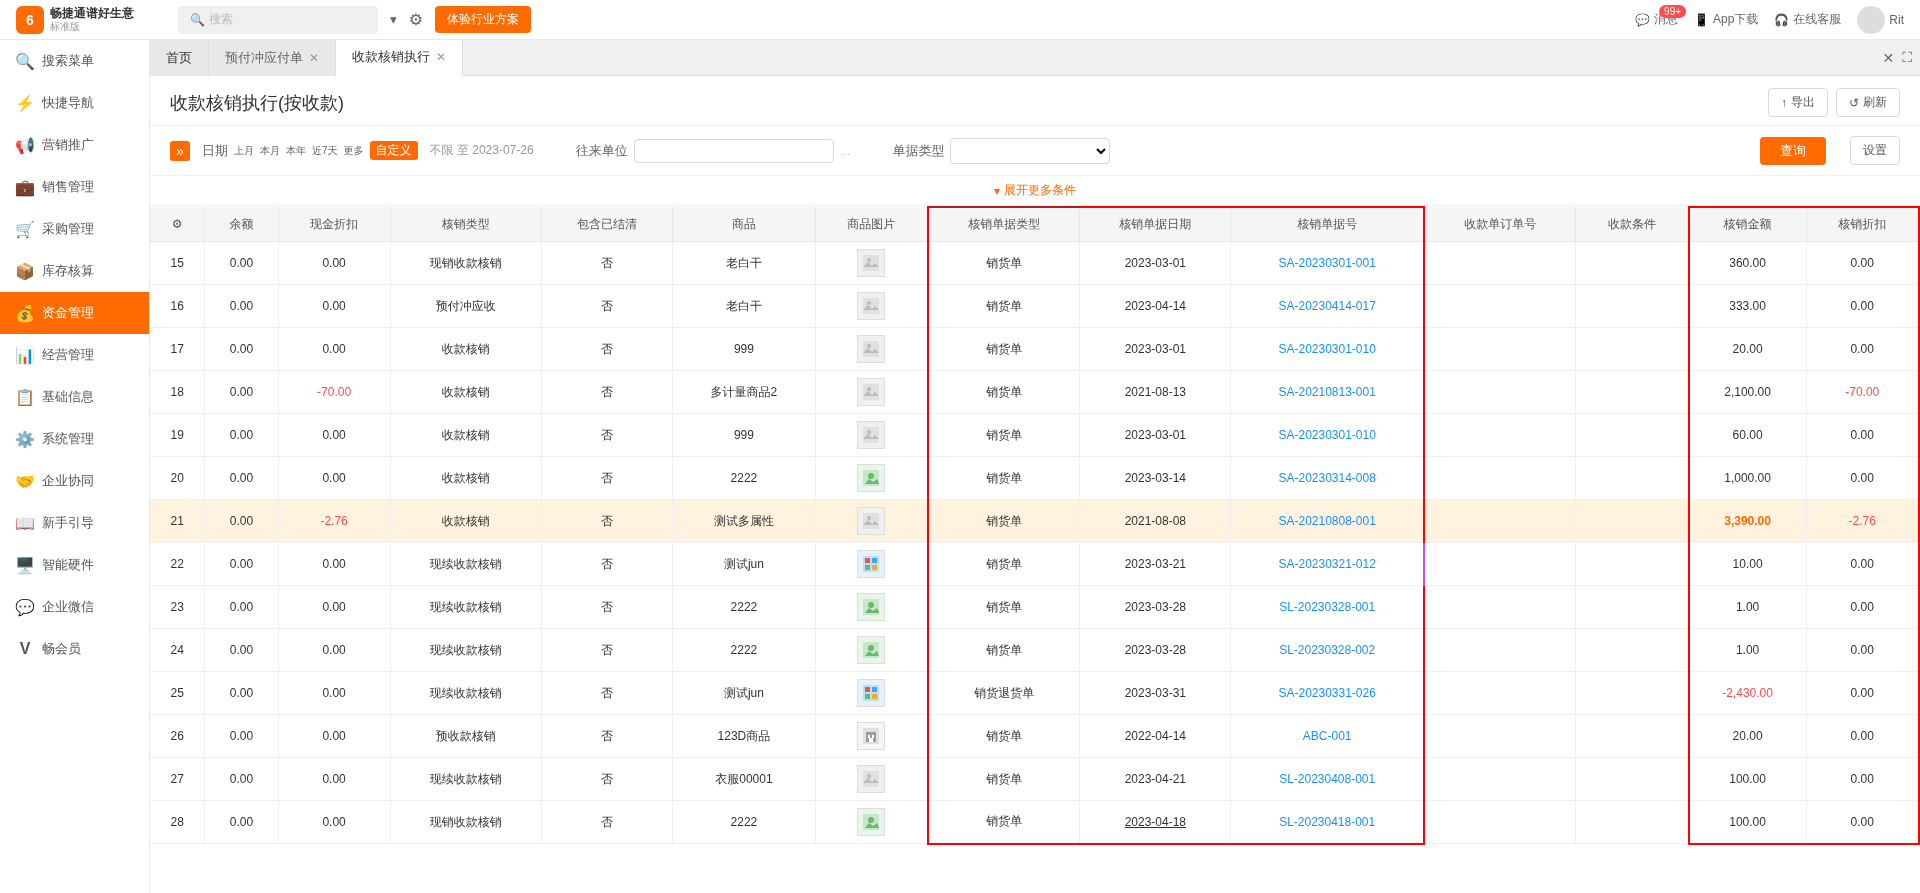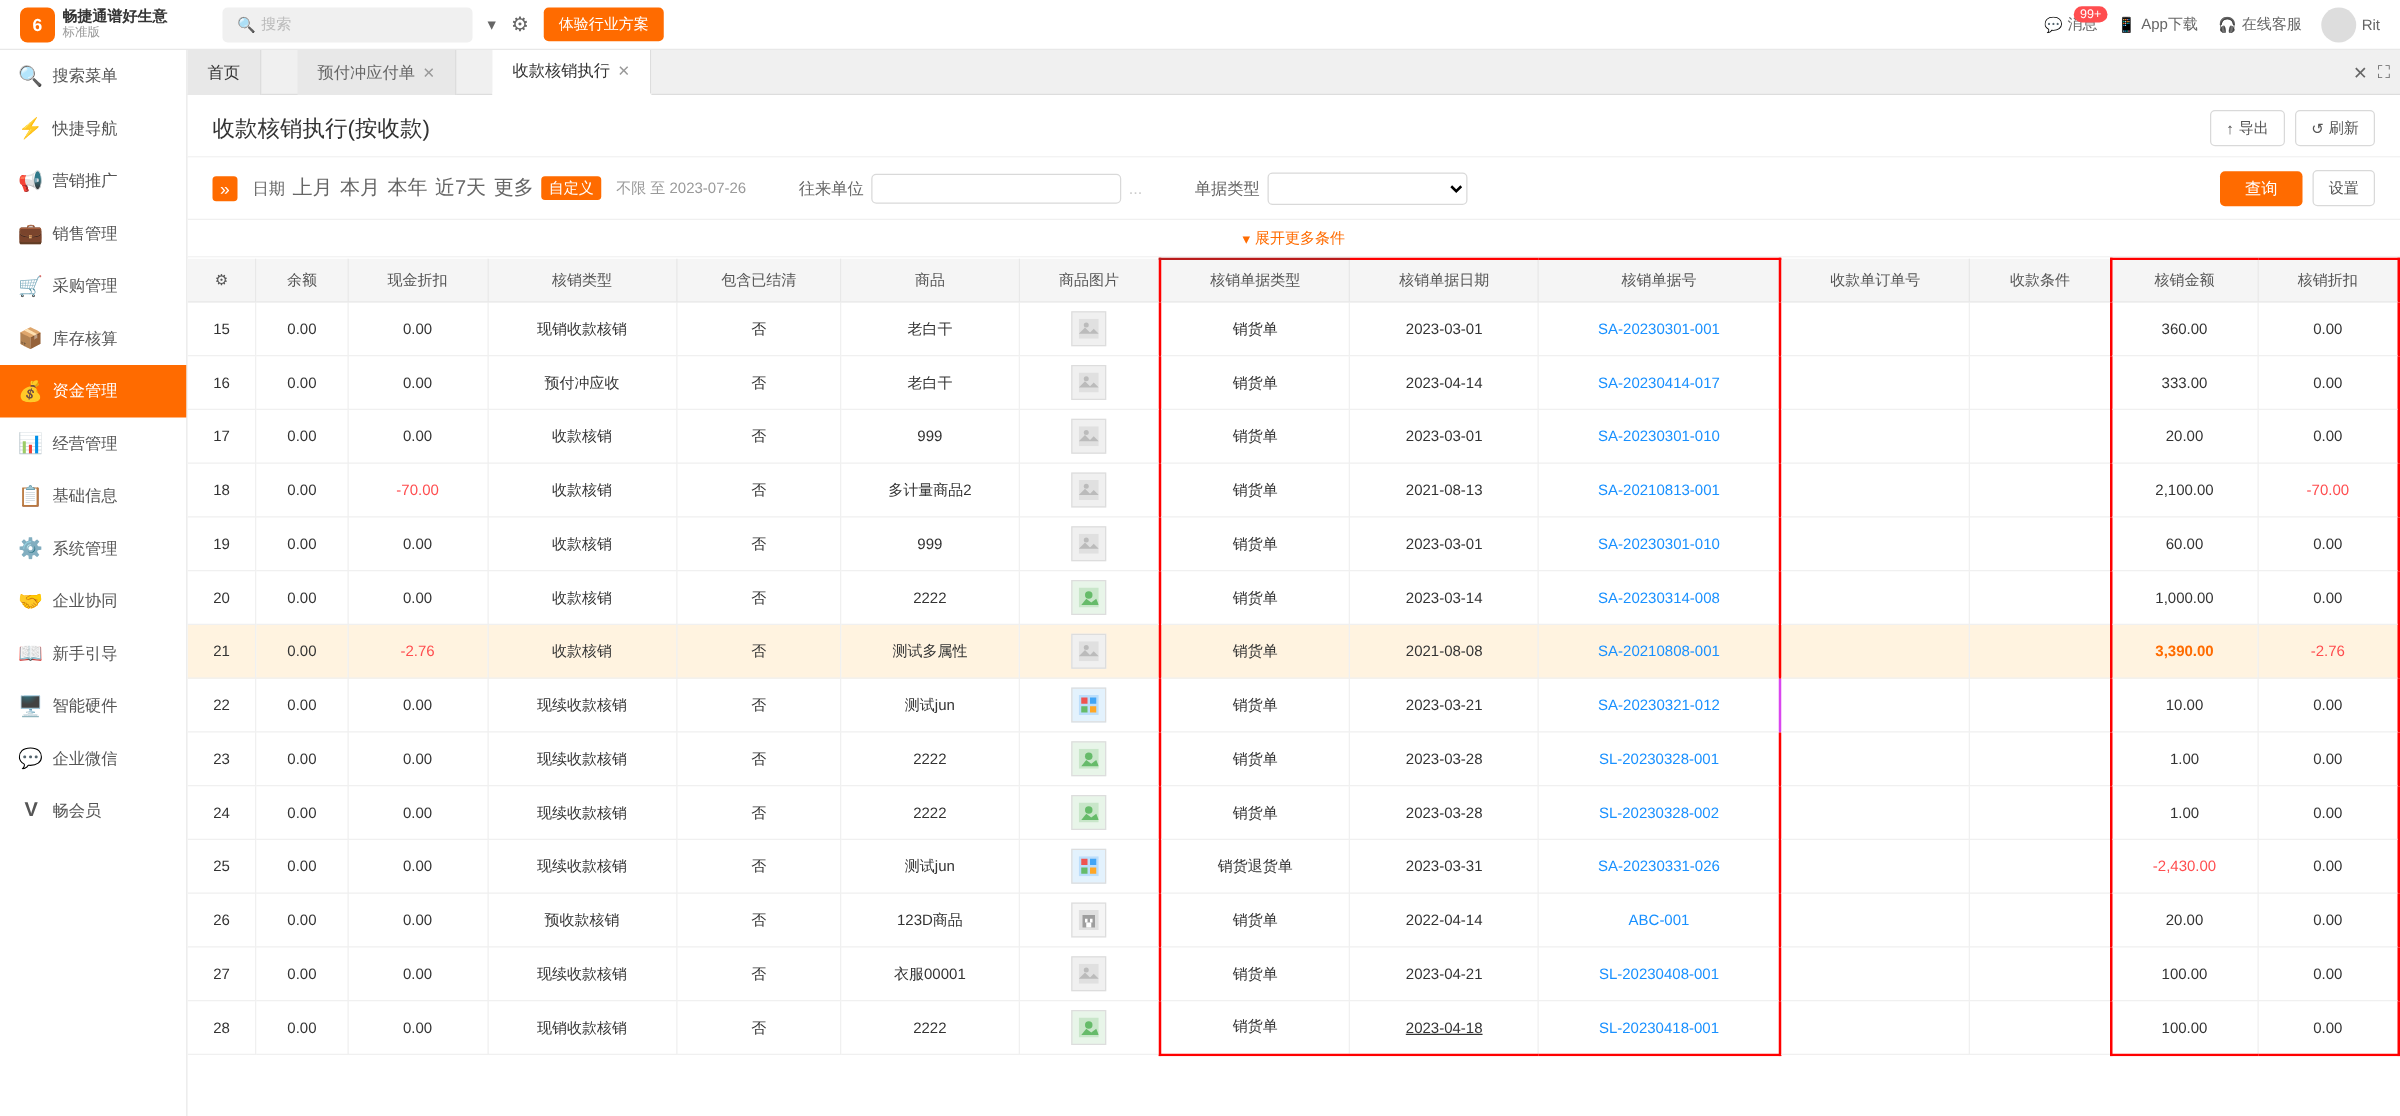--- a/index.html
+++ b/index.html
@@ -24,40 +24,40 @@
     
     .sidebar { width: 150px; background: #fff; border-right: 1px solid #e8e8e8; display: flex; flex-direction: column; }
     .sidebar-item { display: flex; align-items: center; gap: 8px; padding: 12px 16px; cursor: pointer; color: #555; font-size: 13px; }
     .sidebar-item.active { background: #ff6b00; color: white; border-radius: 0; }
     .sidebar-item .s-icon { width: 18px; height: 18px; display: flex; align-items: center; justify-content: center; font-size: 16px; }
 
     
     .main-content { flex: 1; display: flex; flex-direction: column; overflow: hidden; }
 
     
-    .tab-bar { background: #f0f0f0; display: flex; align-items: center; height: 36px; border-bottom: 1px solid #ddd; gap: 29px; }
+    .tab-bar { background: #f0f0f0; display: flex; align-items: center; height: 36px; border-bottom: 1px solid #ddd; }
     .tab-item { display: flex; align-items: center; gap: 6px; padding: 0 16px; height: 36px; cursor: pointer; font-size: 13px; color: #666; border-right: 1px solid #ddd; background: #e8e8e8; }
     .tab-item.active { background: #fff; color: #333; border-bottom: 2px solid #fff; }
     .tab-item .tab-close { color: #999; font-size: 12px; cursor: pointer; }
     .tab-bar-actions { margin-left: auto; display: flex; align-items: center; gap: 8px; padding-right: 8px; }
     .tab-bar-btn { background: none; border: none; cursor: pointer; color: #666; font-size: 14px; }
     .home-tab { padding: 0 16px; height: 36px; display: flex; align-items: center; color: #333; cursor: pointer; font-size: 13px; background: #e8e8e8; border-right: 1px solid #ddd; }
 
     
     .page-header { padding: 12px 20px 8px; background: #fff; display: flex; justify-content: space-between; align-items: center; border-bottom: 1px solid #f0f0f0; }
     .page-title { font-size: 18px; font-weight: normal; color: #333; }
     .page-actions { display: flex; gap: 8px; }
     .btn-outline { border: 1px solid #d9d9d9; background: #fff; border-radius: 4px; padding: 5px 12px; cursor: pointer; font-size: 12px; color: #555; display: flex; align-items: center; gap: 4px; }
 
     
     .filter-bar { background: #fff; padding: 10px 20px; border-bottom: 1px solid #f0f0f0; display: flex; align-items: center; gap: 12px; flex-wrap: wrap; }
     .filter-expand-btn { background: #ff6b00; color: white; border: none; border-radius: 3px; width: 20px; height: 20px; cursor: pointer; font-size: 14px; display: flex; align-items: center; justify-content: center; }
     .filter-group { display: flex; align-items: center; gap: 6px; }
     .filter-label { color: #666; font-size: 13px; }
-    .filter-link { color: #666; font-size: 16px; cursor: pointer; }
+    .filter-link { color: #666; font-size: 10px; cursor: pointer; }
     .filter-date-custom { background: #ff6b00; color: white; border-radius: 3px; padding: 1px 6px; font-size: 12px; }
     .filter-date-text { color: #999; font-size: 12px; }
     .filter-input { border: 1px solid #d9d9d9; border-radius: 4px; padding: 4px 8px; font-size: 12px; min-width: 150px; }
     .filter-select { border: 1px solid #d9d9d9; border-radius: 4px; padding: 4px 8px; font-size: 12px; min-width: 150px; background: #fff; }
     .btn-query { background: #ff6b00; color: white; border: none; border-radius: 4px; padding: 5px 20px; cursor: pointer; font-size: 13px; }
     .btn-settings { border: 1px solid #d9d9d9; background: #fff; border-radius: 4px; padding: 5px 12px; cursor: pointer; font-size: 12px; color: #555; }
 
     
     .table-area { flex: 1; overflow: auto; background: #fff; margin: 0; }
     .table-wrap { overflow: auto; }
@@ -72,21 +72,21 @@
 
     
     .table-footer { background: #fffbe6; padding: 6px 10px; border-top: 1px solid #e8e8e8; display: flex; justify-content: flex-end; gap: 40px; font-size: 12px; }
     .footer-item { display: flex; gap: 6px; }
 
     
     .table-wrap { overflow-x: auto; }
     .table-wrap::-webkit-scrollbar { height: 6px; }
     .table-wrap::-webkit-scrollbar-thumb { background: #ccc; border-radius: 3px; }
 
-    .filter-bar-right { margin-left: auto; display: flex; align-items: center; gap: 8px; }
+    .filter-bar-right { margin-left: auto; display: flex; align-items: center; gap: 24px; }
 
     .settings-row { background: #fff; padding: 6px 20px; border-bottom: 1px solid #f0f0f0; display: flex; justify-content: center; }
     .expand-conditions { color: #ff6b00; font-size: 12px; cursor: pointer; display: flex; align-items: center; gap: 4px; border: none; background: none; }
   </style>
 </head>
 <body>
 
 <div class="top-bar">
   <div class="top-bar-logo">
     <div class="logo-icon">

